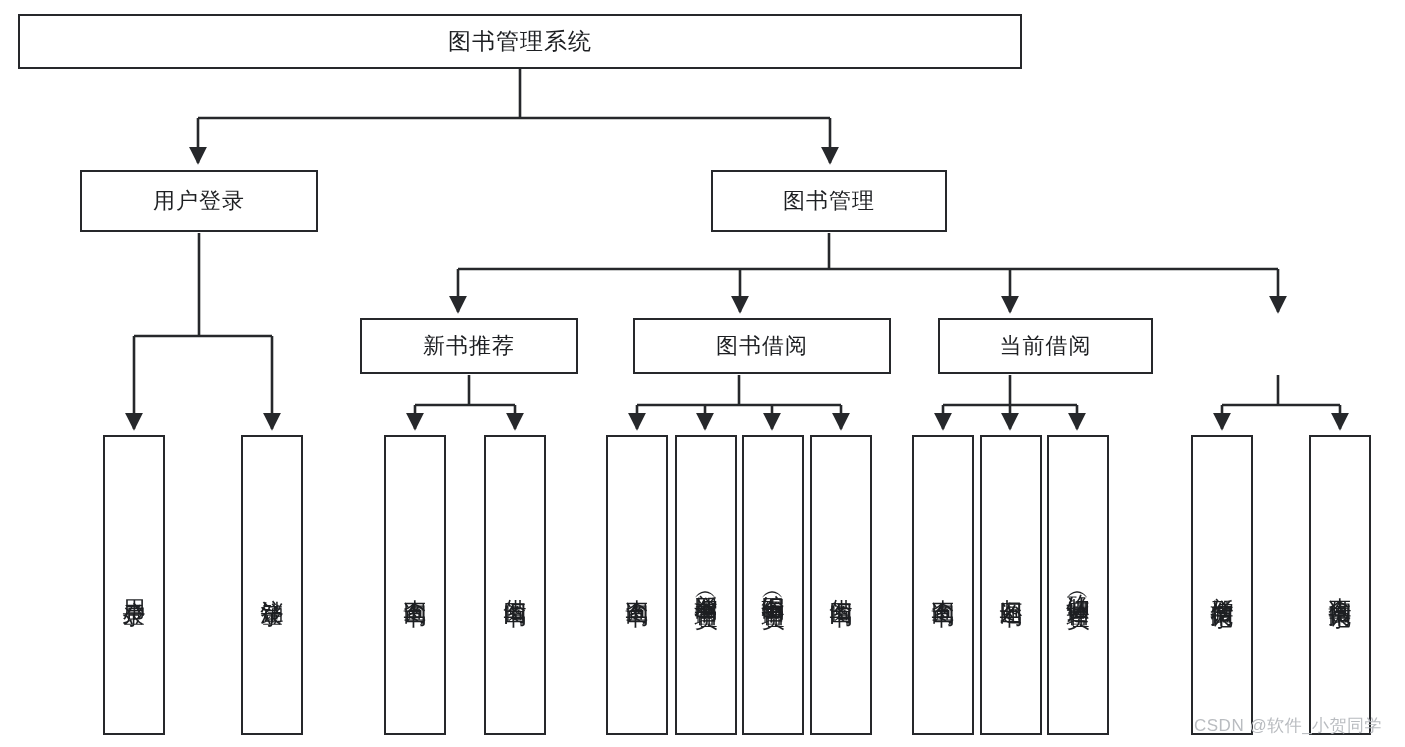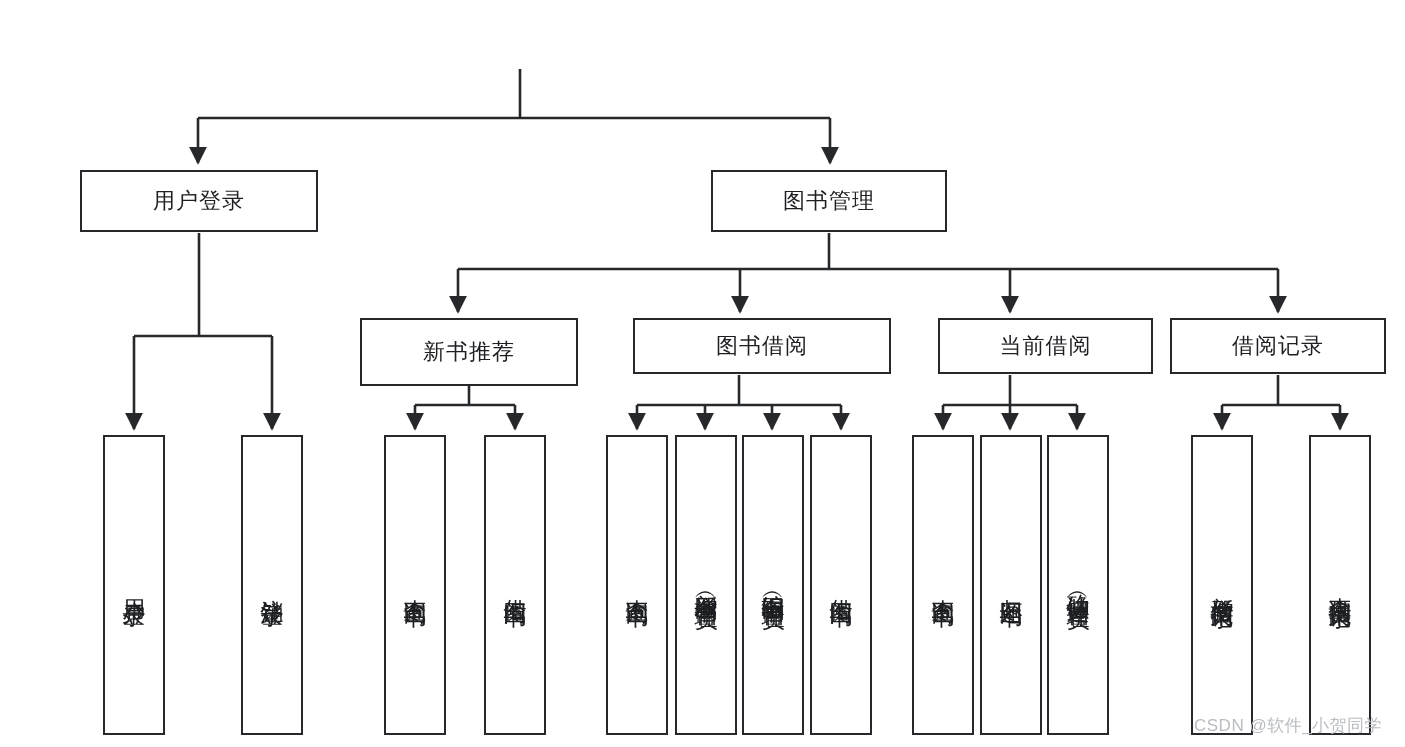--- a/index.html
+++ b/index.html
@@ -115,39 +115,39 @@
       <path d="M 1010 405 L 1010 429" marker-end="url(#arrow)"></path>
       <path d="M 1077 405 L 1077 429" marker-end="url(#arrow)"></path>
 
       <path d="M 1278 375 L 1278 405"></path>
       <path d="M 1222 405 L 1340 405"></path>
       <path d="M 1222 405 L 1222 429" marker-end="url(#arrow)"></path>
       <path d="M 1340 405 L 1340 429" marker-end="url(#arrow)"></path>
     </g>
   </svg>
 
+  <div class="node root horizontal" style="left:18px; top:14px; width:1004px; height:55px;">
+    <span class="node-label">图书管理系统</span>
+  </div>
 
   <div class="node horizontal" style="left:80px; top:170px; width:238px; height:62px;">
     <span class="node-label">用户登录</span>
   </div>
   <div class="node horizontal" style="left:711px; top:170px; width:236px; height:62px;">
     <span class="node-label">图书管理</span>
   </div>
 
-  <div class="node horizontal" style="left:360px; top:318px; width:218px; height:68px;">
+  <div class="node horizontal" style="left:360px; top:318px; width:218px; height:56px;">
     <span class="node-label">新书推荐</span>
   </div>
   <div class="node horizontal" style="left:633px; top:318px; width:258px; height:56px;">
     <span class="node-label">图书借阅</span>
   </div>
   <div class="node horizontal" style="left:902px; top:318px; width:215px; height:56px;margin-left:36px;">
     <span class="node-label">当前借阅</span>
-  </div>
-  <div class="node horizontal" style="left:1170px; top:318px; width:216px; height:56px;">
-    <span class="node-label">借阅记录</span>
   </div>
 
   <div class="node vertical" style="left:103px; top:435px; width:62px; height:300px;">
     <span class="node-label">用户登录</span>
   </div>
   <div class="node vertical" style="left:241px; top:435px; width:62px; height:300px;">
     <span class="node-label">注销登录</span>
   </div>
 
   <div class="node vertical" style="left:384px; top:435px; width:62px; height:300px;">

